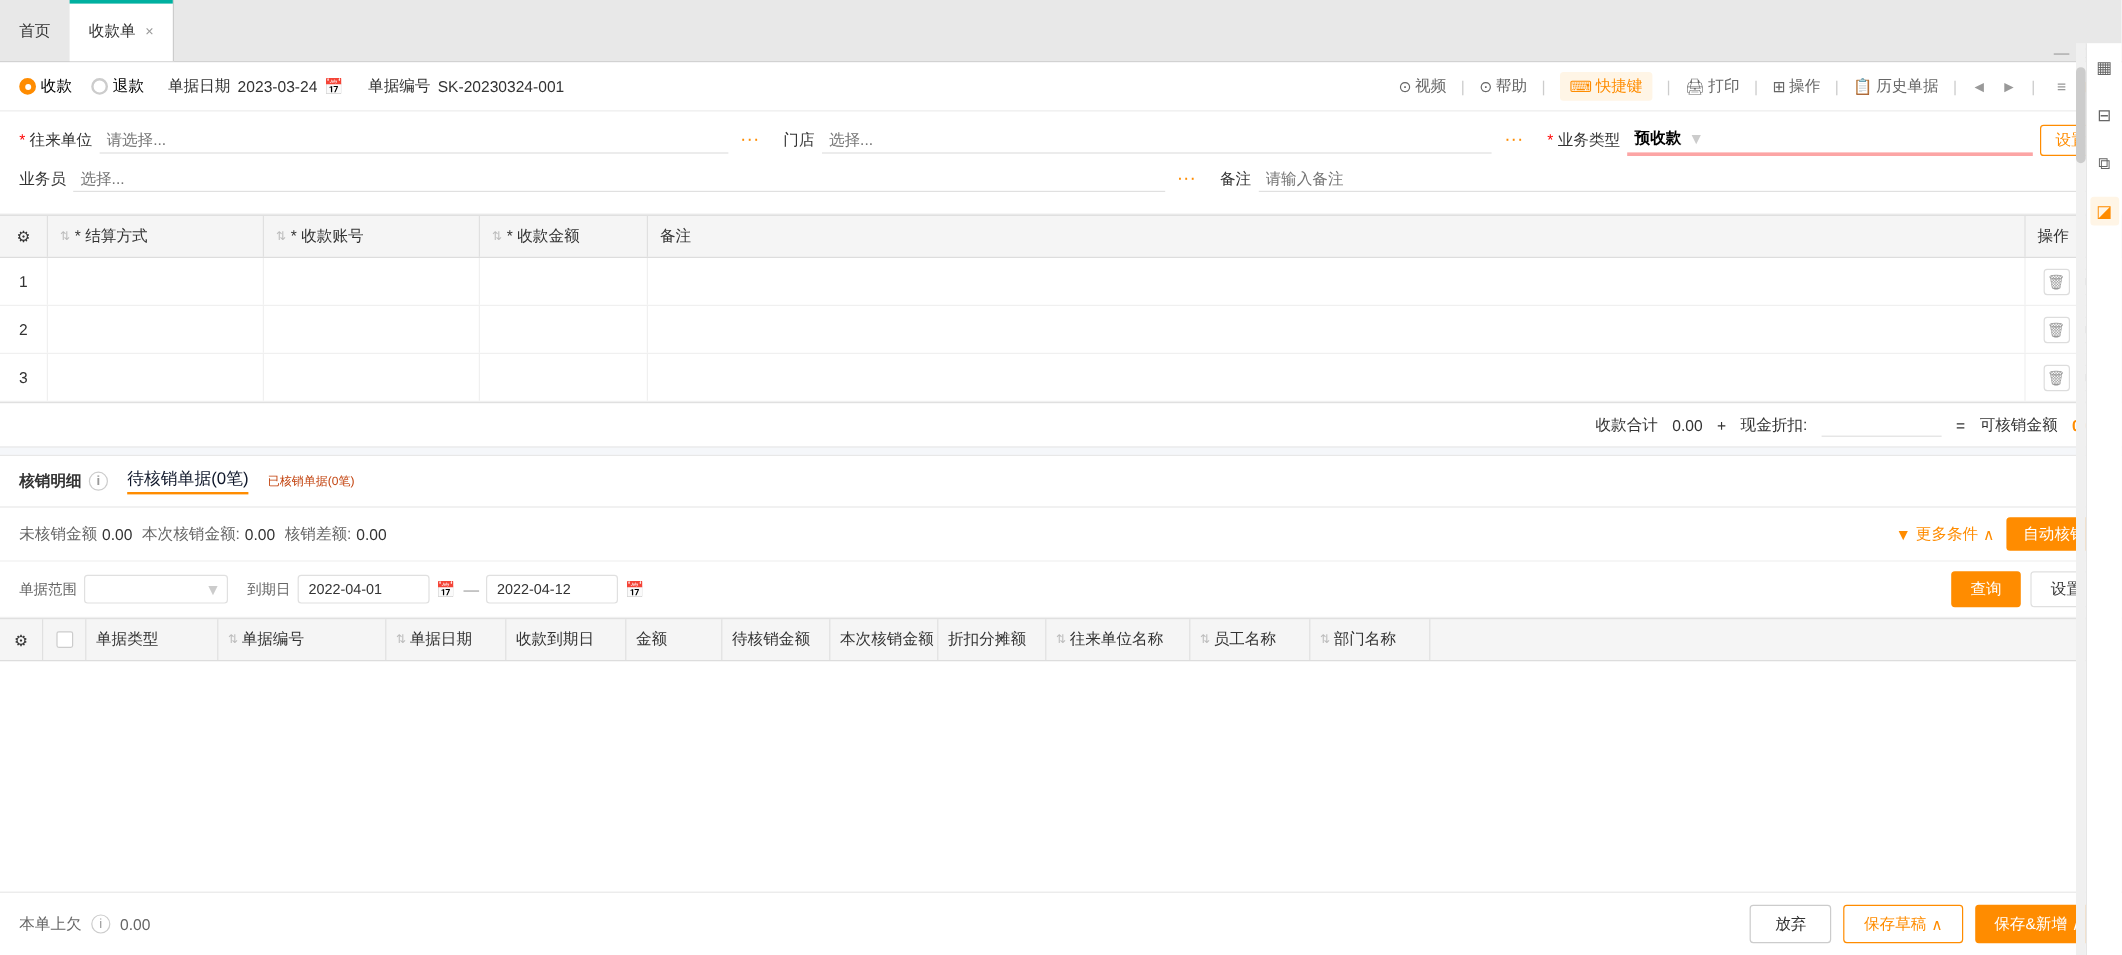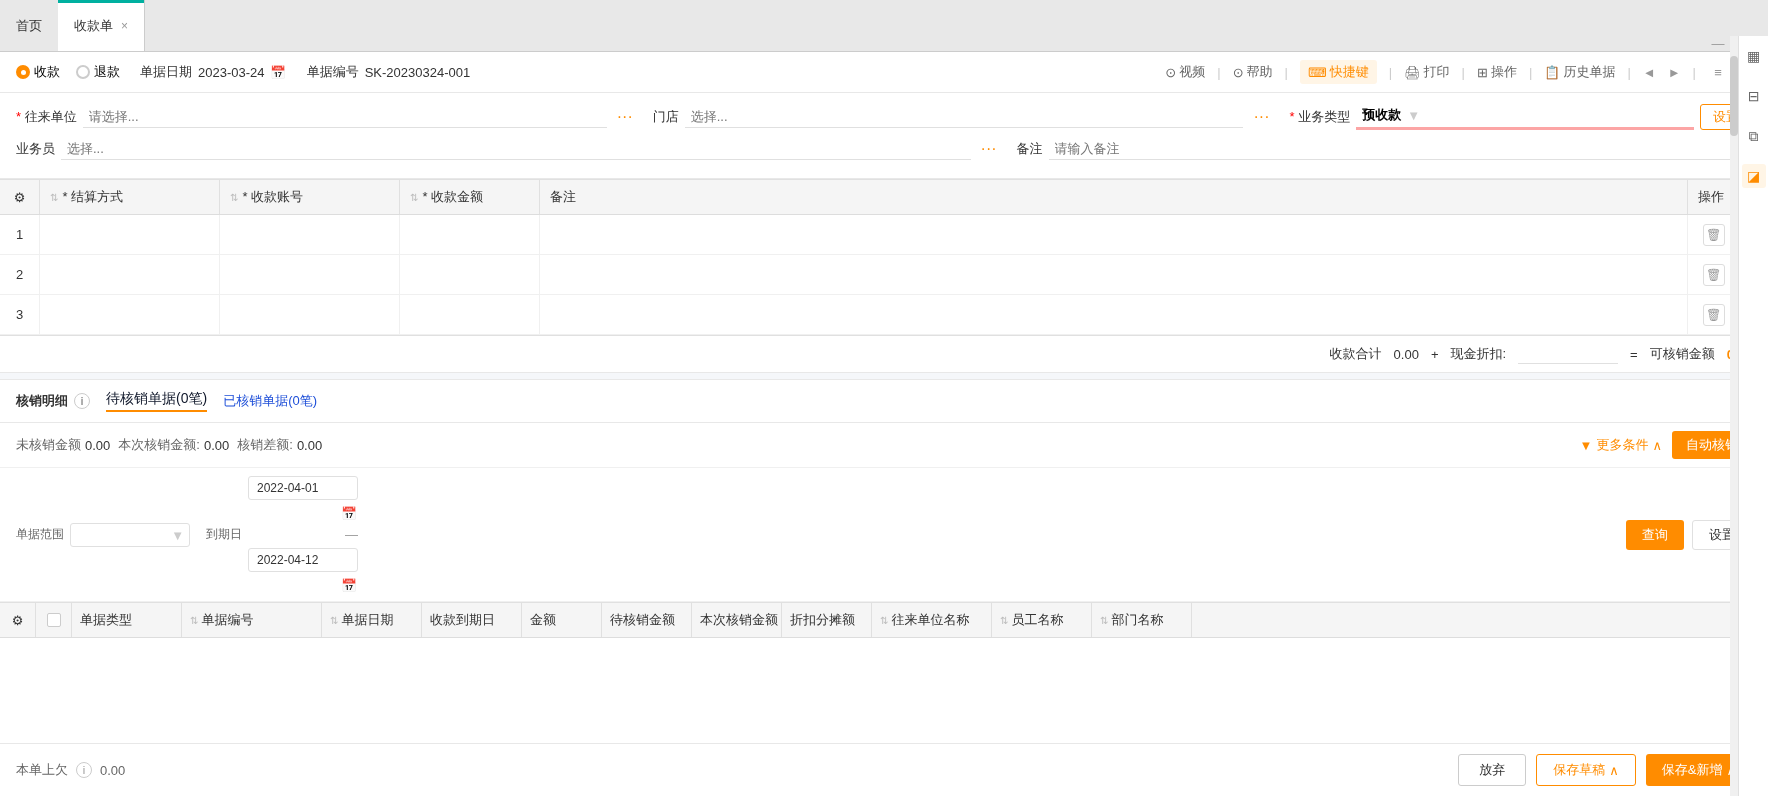--- a/index.html
+++ b/index.html
@@ -75,38 +75,38 @@
     .summary-input { border: none; border-bottom: 1px solid #e0e0e0; width: 100px; padding: 2px 4px; text-align: right; }
 
     
     .section-divider { background: #f5f7fa; height: 8px; border-top: 1px solid #e8e8e8; border-bottom: 1px solid #e8e8e8; }
 
     
     .verify-section { flex: 1; background: #fff; overflow: hidden; display: flex; flex-direction: column; }
     .verify-header { padding: 10px 16px; border-bottom: 1px solid #e8e8e8; display: flex; align-items: center; gap: 16px; }
     .verify-title { font-size: 14px; font-weight: 600; color: #333; display: flex; align-items: center; gap: 6px; }
     .verify-tab { color: #0f172a; cursor: pointer; font-size: 14px; border-bottom: 2px solid #ff8c00; padding-bottom: 2px; }
-    .verify-tab-inactive { color: #1d4ed8; cursor: pointer; font-size: 13px; }
+    .verify-tab-inactive { color: #c2410c; cursor: pointer; font-size: 10px; }
     .info-icon { width: 16px; height: 16px; border-radius: 50%; border: 1px solid #ccc; display: inline-flex; align-items: center; justify-content: center; font-size: 11px; color: #999; cursor: pointer; }
 
     
     .verify-stats { padding: 8px 16px; display: flex; gap: 8px; align-items: center; border-bottom: 1px solid #f0f0f0; }
     .stat-item { display: flex; align-items: center; gap: 4px; color: #666; font-size: 12px; }
     .stat-value { color: #333; }
     .verify-right { margin-left: auto; display: flex; align-items: center; gap: 10px; }
     .filter-btn { display: flex; align-items: center; gap: 4px; color: #ff8c00; cursor: pointer; font-size: 13px; }
     .auto-btn { background: #ff8c00; color: #fff; border: none; padding: 5px 14px; border-radius: 3px; cursor: pointer; font-size: 13px; }
 
     
     .filter-row { padding: 8px 16px; border-bottom: 1px solid #f0f0f0; display: flex; align-items: center; gap: 16px; }
     .filter-field { display: flex; align-items: center; gap: 6px; }
     .filter-label { color: #666; white-space: nowrap; font-size: 12px; }
     .filter-select { border: 1px solid #e0e0e0; padding: 4px 24px 4px 8px; border-radius: 3px; font-size: 12px; appearance: none; background: #fff; color: #333; min-width: 120px; cursor: pointer; }
     .filter-date { border: 1px solid #e0e0e0; padding: 4px 8px; border-radius: 3px; font-size: 12px; color: #333; width: 110px; }
-    .date-range { display: flex; align-items: flex-end; gap: 6px; flex-direction: column; }
+    .date-range { display: flex; align-items: center; gap: 6px; }
     .date-separator { color: #999; }
     .filter-btns { margin-left: auto; display: flex; gap: 8px; }
     .query-btn { background: #ff8c00; color: #fff; border: none; padding: 5px 16px; border-radius: 3px; cursor: pointer; font-size: 13px; }
     .settings-btn { background: #fff; border: 1px solid #e0e0e0; color: #333; padding: 5px 16px; border-radius: 3px; cursor: pointer; font-size: 13px; }
 
     
     .bottom-table-header { display: flex; background: #f5f5f5; border-bottom: 1px solid #ddd; border-top: 1px solid #e0e0e0; }
     .bth { padding: 8px 8px; color: #333; font-weight: 500; border-right: 1px solid #e0e0e0; display: flex; align-items: center; gap: 3px; font-size: 12px; white-space: nowrap; }
     .bth.check { width: 36px; justify-content: center; }
     .bth.settings { width: 36px; justify-content: center; }

